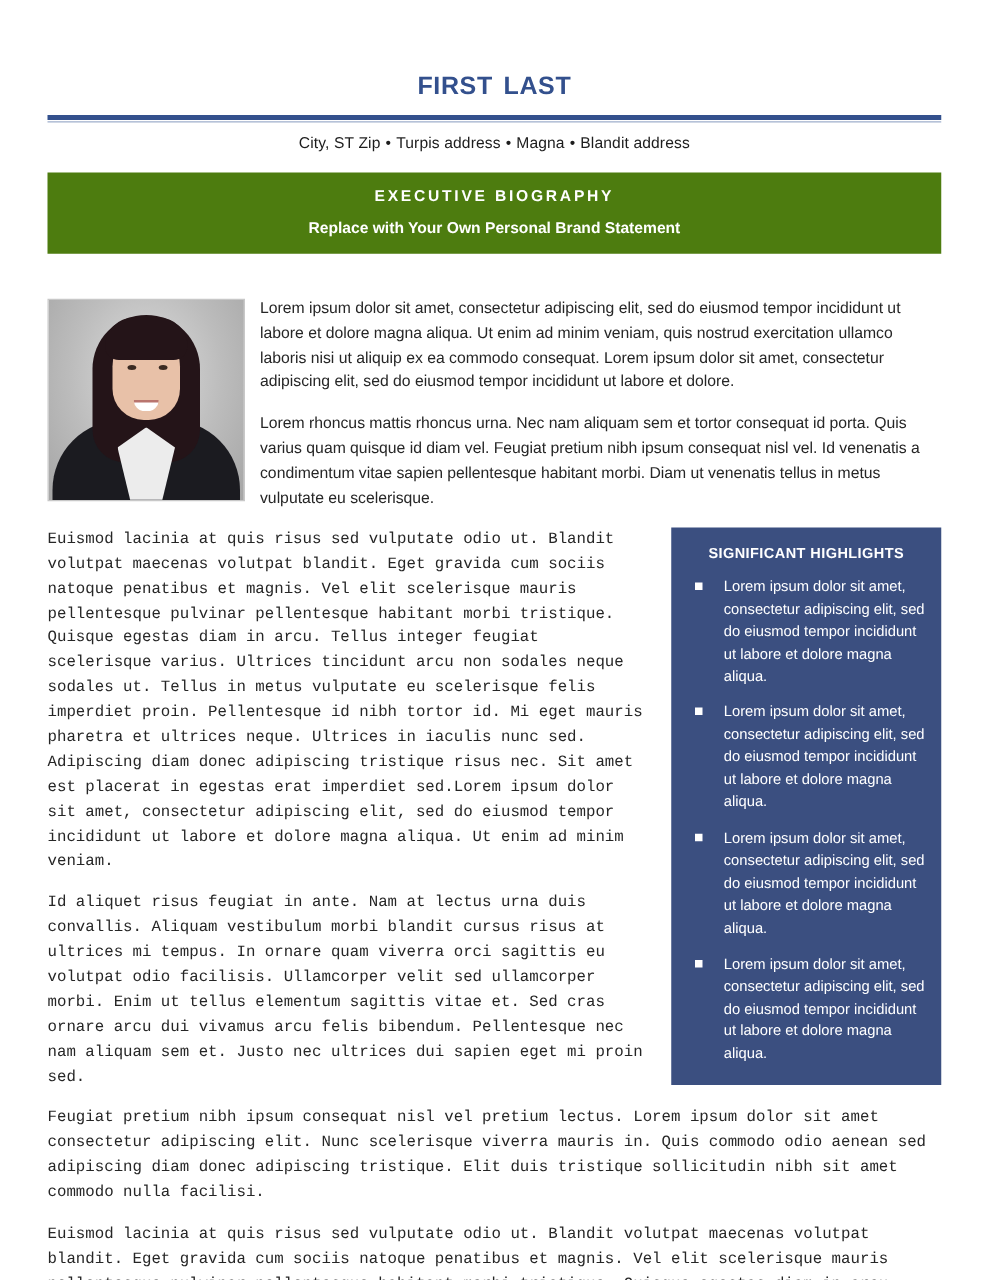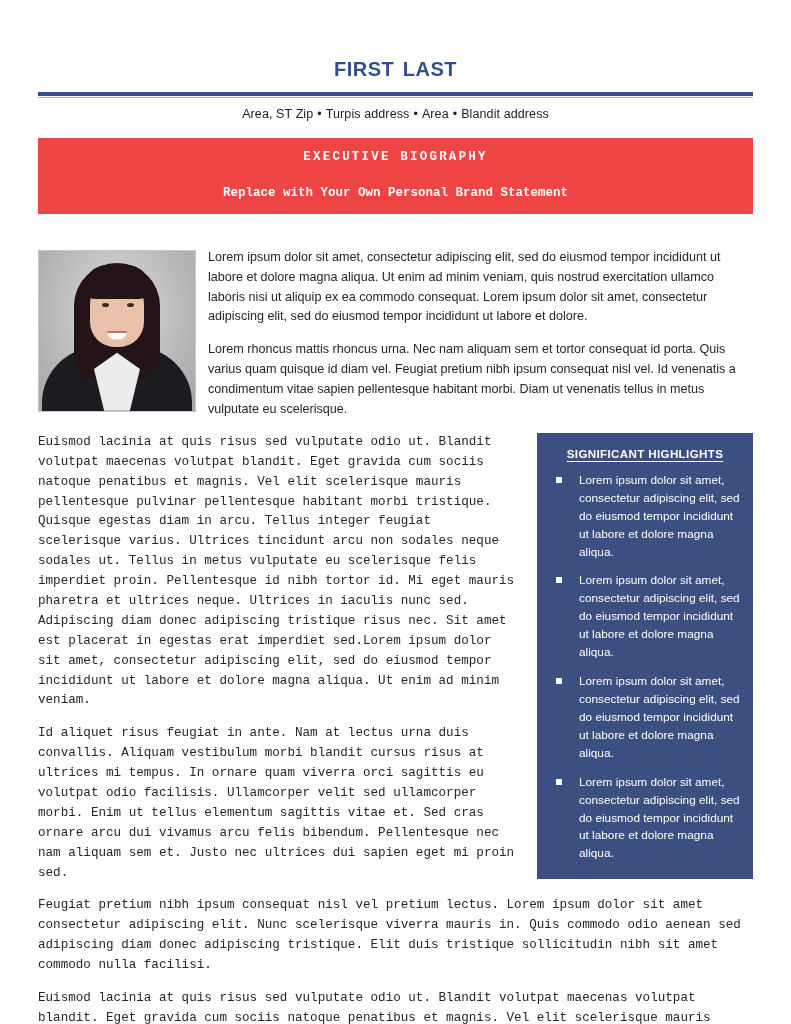--- a/index.html
+++ b/index.html
@@ -66,36 +66,35 @@
     letter-spacing: 0.1px;
   }
   .contact-sep {
     padding: 0 4px;
     color: #1d1d1d;
   }
 
   
   .banner {
     margin-top: 17px;
-    background: #ef4444;
+    background: #4d7c0f;
     color: #ffffff;
     text-align: center;
     padding: 11px 10px 12px 10px;
-    font-family: Liberation Mono, monospace;
   }
   .banner-title {
     font-size: 12.5px;
     font-weight: bold;
     letter-spacing: 2.2px;
     line-height: 1.35;
   }
   .banner-brand {
     font-size: 12.5px;
     font-weight: bold;
-    margin-top: 19px;
+    margin-top: 8px;
     line-height: 1.35;
   }
   .banner-expertise {
     font-size: 12.5px;
     font-weight: bold;
     margin-top: 8px;
     line-height: 1.35;
   }
   .exp-sep {
     padding: 0 3px;
@@ -204,21 +203,20 @@
     color: #ffffff;
     padding: 14px 10px 16px 10px;
     box-sizing: border-box;
     margin: 0 0 10px 16px;
   }
   .hl-title {
     text-align: center;
     font-weight: bold;
     font-size: 11.6px;
     letter-spacing: 0.35px;
-    text-decoration: underline;
     text-underline-offset: 3px;
     margin-bottom: 12px;
   }
   .hl-list {
     list-style: none;
     margin: 0;
     padding: 0;
   }
   .hl-item {
     position: relative;
@@ -252,21 +250,21 @@
 
     <div class="name-title">First Last</div>
 
     <div class="rule-wrap">
       <div class="rule-thick"></div>
       <div class="rule-gap"></div>
       <div class="rule-thin"></div>
     </div>
 
     <div class="contact-line">
-      <span>Area, ST Zip</span><span class="contact-sep">•</span><span>Turpis address</span><span class="contact-sep">•</span><span>Area</span><span class="contact-sep">•</span><span>Blandit address</span>
+      <span>City, ST Zip</span><span class="contact-sep">•</span><span>Turpis address</span><span class="contact-sep">•</span><span>Magna</span><span class="contact-sep">•</span><span>Blandit address</span>
     </div>
 
     <div class="banner">
       <div class="banner-title">EXECUTIVE BIOGRAPHY</div>
       <div class="banner-brand">Replace with Your Own Personal Brand Statement</div>
     </div>
 
     <div class="body-area">
       <div class="photo">
         <div class="ph-bg"></div>

